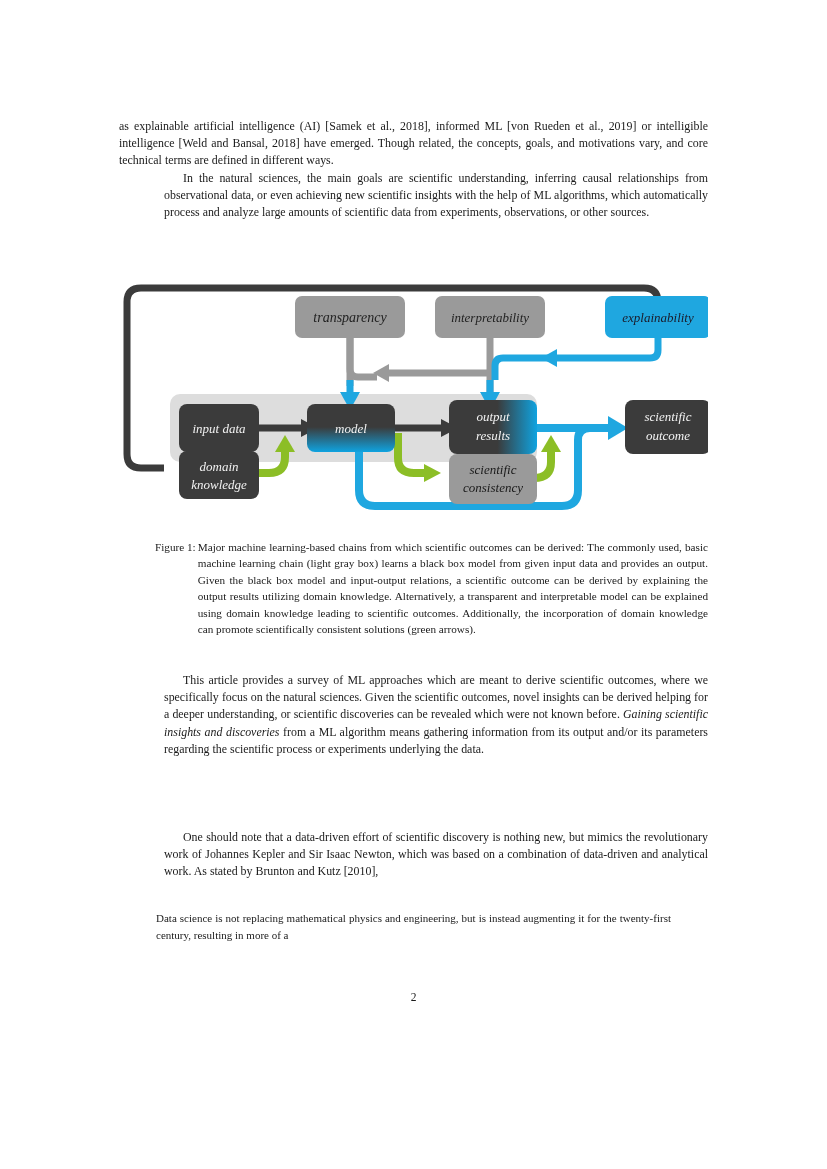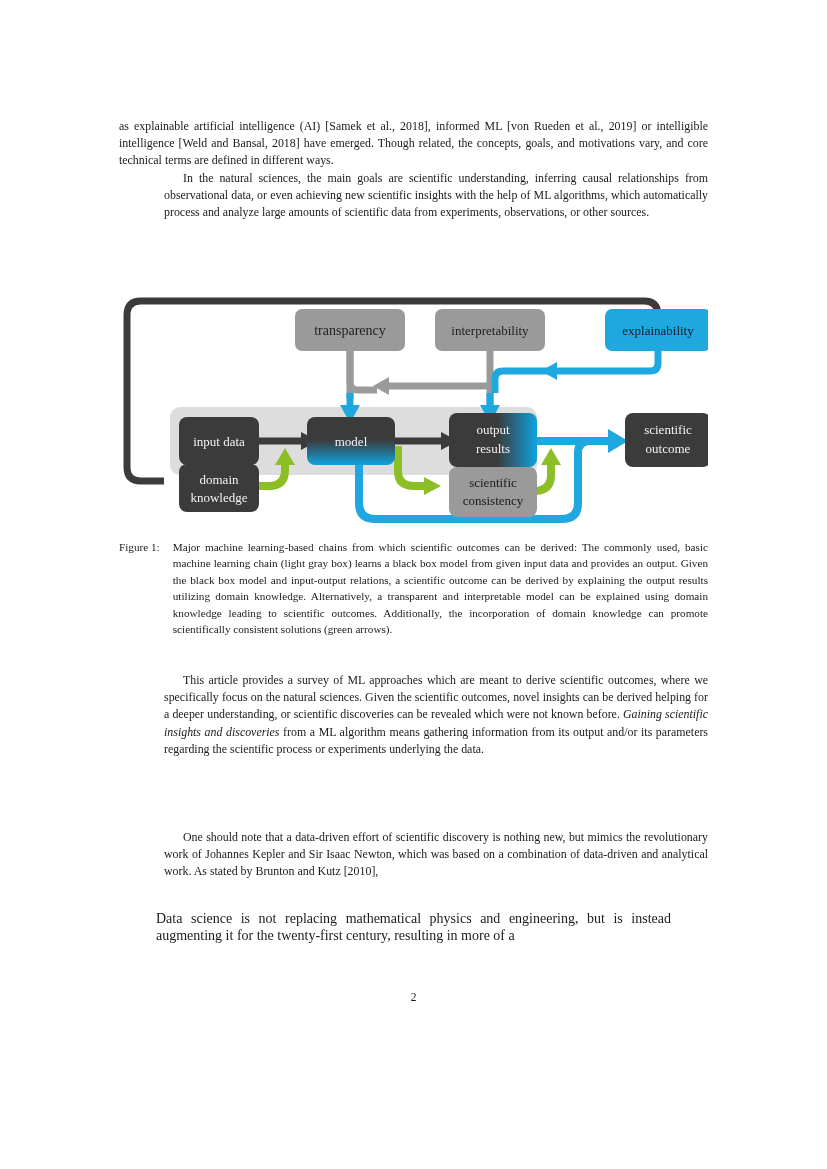--- a/index.html
+++ b/index.html
@@ -43,47 +43,49 @@
     width: 589px;
     top: 539px;
     font-size: 11.2px;
     line-height: 16.4px;
     text-align: justify;
   }
   .caption-row { display: flex; align-items: flex-start; }
   .caption-label {
     flex: 0 0 auto;
     white-space: nowrap;
-    padding-right: 13px;
+    padding-right: 2px;
+    margin-left: 36px;
   }
   .caption-text { flex: 1 1 auto; text-align: justify; }
   .blk2 { top: 672px; }
   .blk3 { top: 829px; }
   .quote {
     position: absolute;
     left: 156px;
     width: 515px;
     top: 910px;
-    font-size: 14px;
+    font-size: 11px;
     line-height: 17.2px;
     text-align: justify;
   }
   .pagenum {
     position: absolute;
     left: 0; right: 0;
     top: 991px;
     text-align: center;
     font-size: 11.5px;
   }
   .figure {
     position: absolute;
     left: 119px;
-    top: 281px;
+    top: 268px;
     width: 589px;
     height: 250px;
+    font-style: italic;
   }
   .figure svg { display: block; }
   .em { font-style: italic; }
 </style>
 </head>
 <body>
 
 <div class="page">
 
   <div class="textcol blk1">

